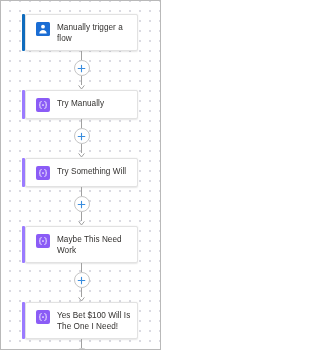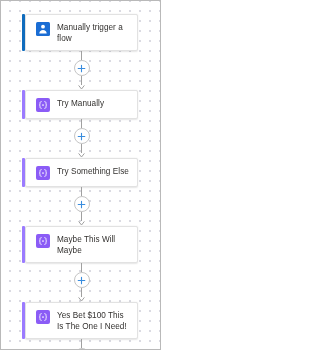--- a/index.html
+++ b/index.html
@@ -196,85 +196,85 @@
       <div class="card action">
         <span class="accent"></span>
         <span class="icon">
           <svg width="14" height="14" viewBox="0 0 14 14">
             <rect x="0" y="0" width="14" height="14" rx="2" fill="#8b5cf6"></rect>
             <path d="M5.3 3.6c-1 0-1.3.6-1.3 1.5v1.1c0 .5-.3.8-.7.8.4 0 .7.3.7.8v1.1c0 .9.3 1.5 1.3 1.5" fill="none" stroke="#ffffff" stroke-width="0.85" stroke-linecap="round" stroke-linejoin="round"></path>
             <path d="M8.7 3.6c1 0 1.3.6 1.3 1.5v1.1c0 .5.3.8.7.8-.4 0-.7.3-.7.8v1.1c0 .9-.3 1.5-1.3 1.5" fill="none" stroke="#ffffff" stroke-width="0.85" stroke-linecap="round" stroke-linejoin="round"></path>
             <circle cx="7" cy="7" r="0.85" fill="#ffffff"></circle>
           </svg>
         </span>
-        <span class="card-label">Try Something Else</span>
-      </div>
-    </div>
-
-    <div class="center-col">
-      <div class="connector">
-        <div class="conn-line" style="height:9px"></div>
-        <div class="plus">
-          <svg width="9" height="9" viewBox="0 0 9 9">
-            <path d="M4.5 1.2v6.6M1.2 4.5h6.6" stroke="#3a8dde" stroke-width="1.1" stroke-linecap="round"></path>
-          </svg>
-        </div>
-        <div class="conn-line" style="height:9px"></div>
-        <div class="arrowhead">
-          <svg width="7" height="5" viewBox="0 0 7 5">
-            <path d="M0.6 0.4 L3.5 4 L6.4 0.4" fill="none" stroke="#a0a0a0" stroke-width="1"></path>
-          </svg>
-        </div>
-      </div>
-    </div>
-
-    <div class="card-row">
-      <div class="card action">
-        <span class="accent"></span>
-        <span class="icon">
-          <svg width="14" height="14" viewBox="0 0 14 14">
-            <rect x="0" y="0" width="14" height="14" rx="2" fill="#8b5cf6"></rect>
-            <path d="M5.3 3.6c-1 0-1.3.6-1.3 1.5v1.1c0 .5-.3.8-.7.8.4 0 .7.3.7.8v1.1c0 .9.3 1.5 1.3 1.5" fill="none" stroke="#ffffff" stroke-width="0.85" stroke-linecap="round" stroke-linejoin="round"></path>
-            <path d="M8.7 3.6c1 0 1.3.6 1.3 1.5v1.1c0 .5.3.8.7.8-.4 0-.7.3-.7.8v1.1c0 .9-.3 1.5-1.3 1.5" fill="none" stroke="#ffffff" stroke-width="0.85" stroke-linecap="round" stroke-linejoin="round"></path>
-            <circle cx="7" cy="7" r="0.85" fill="#ffffff"></circle>
-          </svg>
-        </span>
-        <span class="card-label">Maybe This Will Maybe</span>
-      </div>
-    </div>
-
-    <div class="center-col">
-      <div class="connector">
-        <div class="conn-line" style="height:9px"></div>
-        <div class="plus">
-          <svg width="9" height="9" viewBox="0 0 9 9">
-            <path d="M4.5 1.2v6.6M1.2 4.5h6.6" stroke="#3a8dde" stroke-width="1.1" stroke-linecap="round"></path>
-          </svg>
-        </div>
-        <div class="conn-line" style="height:9px"></div>
-        <div class="arrowhead">
-          <svg width="7" height="5" viewBox="0 0 7 5">
-            <path d="M0.6 0.4 L3.5 4 L6.4 0.4" fill="none" stroke="#a0a0a0" stroke-width="1"></path>
-          </svg>
-        </div>
-      </div>
-    </div>
-
-    <div class="card-row">
-      <div class="card action">
-        <span class="accent"></span>
-        <span class="icon">
-          <svg width="14" height="14" viewBox="0 0 14 14">
-            <rect x="0" y="0" width="14" height="14" rx="2" fill="#8b5cf6"></rect>
-            <path d="M5.3 3.6c-1 0-1.3.6-1.3 1.5v1.1c0 .5-.3.8-.7.8.4 0 .7.3.7.8v1.1c0 .9.3 1.5 1.3 1.5" fill="none" stroke="#ffffff" stroke-width="0.85" stroke-linecap="round" stroke-linejoin="round"></path>
-            <path d="M8.7 3.6c1 0 1.3.6 1.3 1.5v1.1c0 .5.3.8.7.8-.4 0-.7.3-.7.8v1.1c0 .9-.3 1.5-1.3 1.5" fill="none" stroke="#ffffff" stroke-width="0.85" stroke-linecap="round" stroke-linejoin="round"></path>
-            <circle cx="7" cy="7" r="0.85" fill="#ffffff"></circle>
-          </svg>
-        </span>
-        <span class="card-label">Yes Bet $100 This Is The One I Need!</span>
+        <span class="card-label">Try Something Will</span>
+      </div>
+    </div>
+
+    <div class="center-col">
+      <div class="connector">
+        <div class="conn-line" style="height:9px"></div>
+        <div class="plus">
+          <svg width="9" height="9" viewBox="0 0 9 9">
+            <path d="M4.5 1.2v6.6M1.2 4.5h6.6" stroke="#3a8dde" stroke-width="1.1" stroke-linecap="round"></path>
+          </svg>
+        </div>
+        <div class="conn-line" style="height:9px"></div>
+        <div class="arrowhead">
+          <svg width="7" height="5" viewBox="0 0 7 5">
+            <path d="M0.6 0.4 L3.5 4 L6.4 0.4" fill="none" stroke="#a0a0a0" stroke-width="1"></path>
+          </svg>
+        </div>
+      </div>
+    </div>
+
+    <div class="card-row">
+      <div class="card action">
+        <span class="accent"></span>
+        <span class="icon">
+          <svg width="14" height="14" viewBox="0 0 14 14">
+            <rect x="0" y="0" width="14" height="14" rx="2" fill="#8b5cf6"></rect>
+            <path d="M5.3 3.6c-1 0-1.3.6-1.3 1.5v1.1c0 .5-.3.8-.7.8.4 0 .7.3.7.8v1.1c0 .9.3 1.5 1.3 1.5" fill="none" stroke="#ffffff" stroke-width="0.85" stroke-linecap="round" stroke-linejoin="round"></path>
+            <path d="M8.7 3.6c1 0 1.3.6 1.3 1.5v1.1c0 .5.3.8.7.8-.4 0-.7.3-.7.8v1.1c0 .9-.3 1.5-1.3 1.5" fill="none" stroke="#ffffff" stroke-width="0.85" stroke-linecap="round" stroke-linejoin="round"></path>
+            <circle cx="7" cy="7" r="0.85" fill="#ffffff"></circle>
+          </svg>
+        </span>
+        <span class="card-label">Maybe This Need Work</span>
+      </div>
+    </div>
+
+    <div class="center-col">
+      <div class="connector">
+        <div class="conn-line" style="height:9px"></div>
+        <div class="plus">
+          <svg width="9" height="9" viewBox="0 0 9 9">
+            <path d="M4.5 1.2v6.6M1.2 4.5h6.6" stroke="#3a8dde" stroke-width="1.1" stroke-linecap="round"></path>
+          </svg>
+        </div>
+        <div class="conn-line" style="height:9px"></div>
+        <div class="arrowhead">
+          <svg width="7" height="5" viewBox="0 0 7 5">
+            <path d="M0.6 0.4 L3.5 4 L6.4 0.4" fill="none" stroke="#a0a0a0" stroke-width="1"></path>
+          </svg>
+        </div>
+      </div>
+    </div>
+
+    <div class="card-row">
+      <div class="card action">
+        <span class="accent"></span>
+        <span class="icon">
+          <svg width="14" height="14" viewBox="0 0 14 14">
+            <rect x="0" y="0" width="14" height="14" rx="2" fill="#8b5cf6"></rect>
+            <path d="M5.3 3.6c-1 0-1.3.6-1.3 1.5v1.1c0 .5-.3.8-.7.8.4 0 .7.3.7.8v1.1c0 .9.3 1.5 1.3 1.5" fill="none" stroke="#ffffff" stroke-width="0.85" stroke-linecap="round" stroke-linejoin="round"></path>
+            <path d="M8.7 3.6c1 0 1.3.6 1.3 1.5v1.1c0 .5.3.8.7.8-.4 0-.7.3-.7.8v1.1c0 .9-.3 1.5-1.3 1.5" fill="none" stroke="#ffffff" stroke-width="0.85" stroke-linecap="round" stroke-linejoin="round"></path>
+            <circle cx="7" cy="7" r="0.85" fill="#ffffff"></circle>
+          </svg>
+        </span>
+        <span class="card-label">Yes Bet $100 Will Is The One I Need!</span>
       </div>
     </div>
 
     <div class="center-col">
       <div class="connector">
         <div class="conn-line" style="height:9px"></div>
         <div class="plus">
           
         </div>
       </div>

